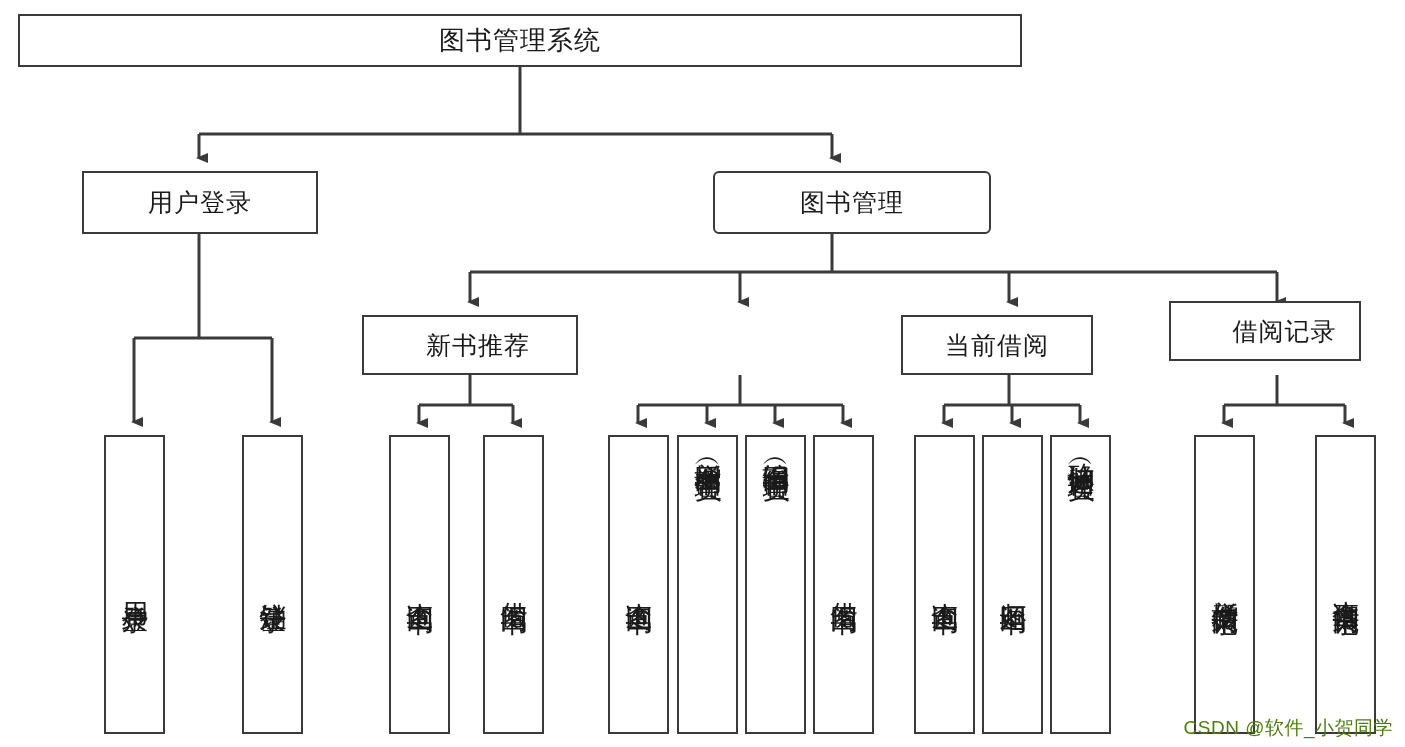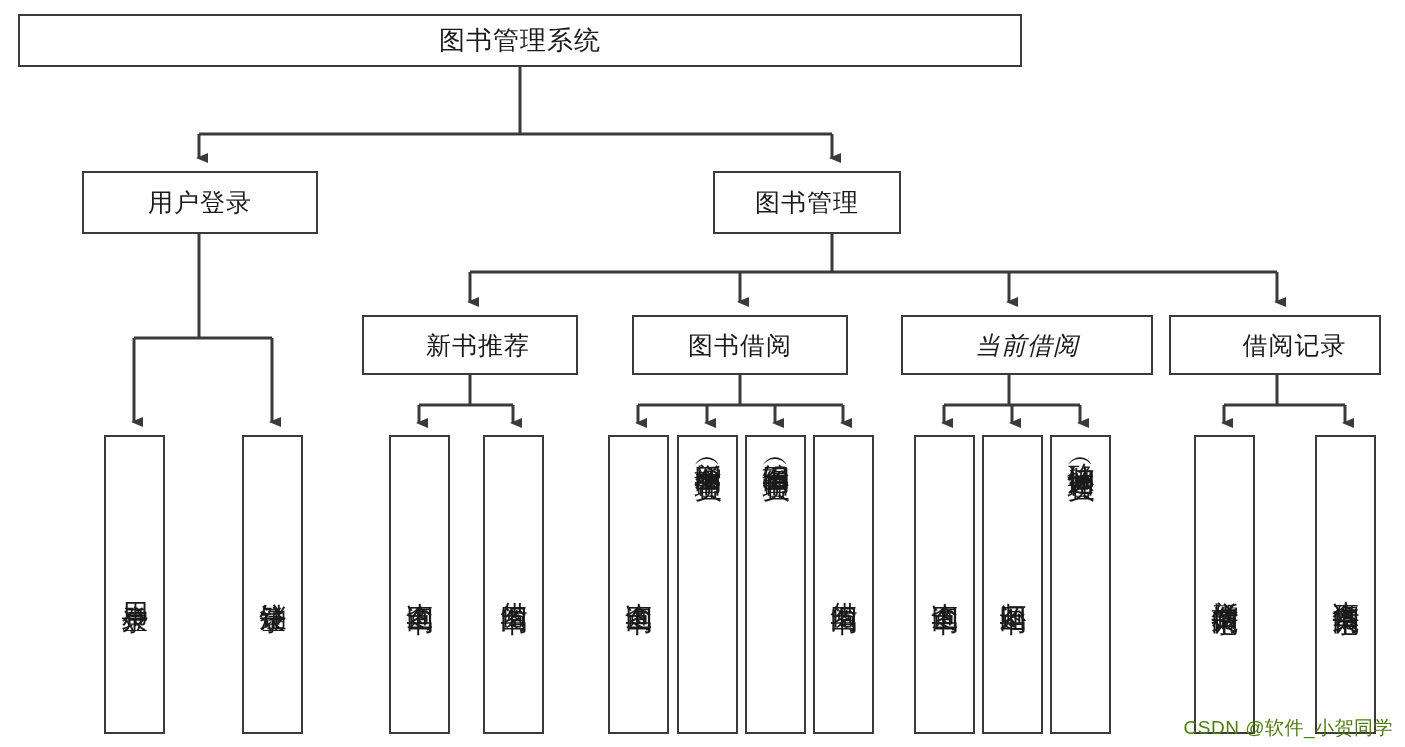--- a/index.html
+++ b/index.html
@@ -131,34 +131,31 @@
     </g>
   </svg>
 
   <div class="node h root" style="left:18px; top:14px; width:1004px; height:53px;">
     <span class="lbl">图书管理系统</span>
   </div>
 
   <div class="node h" style="left:82px; top:171px; width:236px; height:63px;">
     <span class="lbl">用户登录</span>
   </div>
-  <div class="node h" style="left:713px; top:171px; width:188px; height:63px;">
+  <div class="node h" style="left:713px; top:171px; width:278px; height:63px;border-radius:6px;">
     <span class="lbl">图书管理</span>
   </div>
 
   <div class="node h" style="left:362px; top:315px; width:216px; height:60px;padding-left:16px;">
     <span class="lbl">新书推荐</span>
   </div>
-  <div class="node h" style="left:632px; top:315px; width:216px; height:60px;">
-    <span class="lbl">图书借阅</span>
-  </div>
-  <div class="node h" style="left:901px; top:315px; width:252px; height:60px;font-style:italic;">
+  <div class="node h" style="left:901px; top:315px; width:192px; height:60px;">
     <span class="lbl">当前借阅</span>
   </div>
-  <div class="node h" style="left:1169px; top:315px; width:212px; height:60px;padding-left:39px;">
+  <div class="node h" style="left:1169px; top:301px; width:192px; height:60px;padding-left:39px;">
     <span class="lbl">借阅记录</span>
   </div>
 
   <div class="node v" style="left:104px; top:435px; width:61px; height:299px;">
     <span class="lbl">用户登录</span>
   </div>
   <div class="node v" style="left:242px; top:435px; width:61px; height:299px;">
     <span class="lbl">注销登录</span>
   </div>
 

